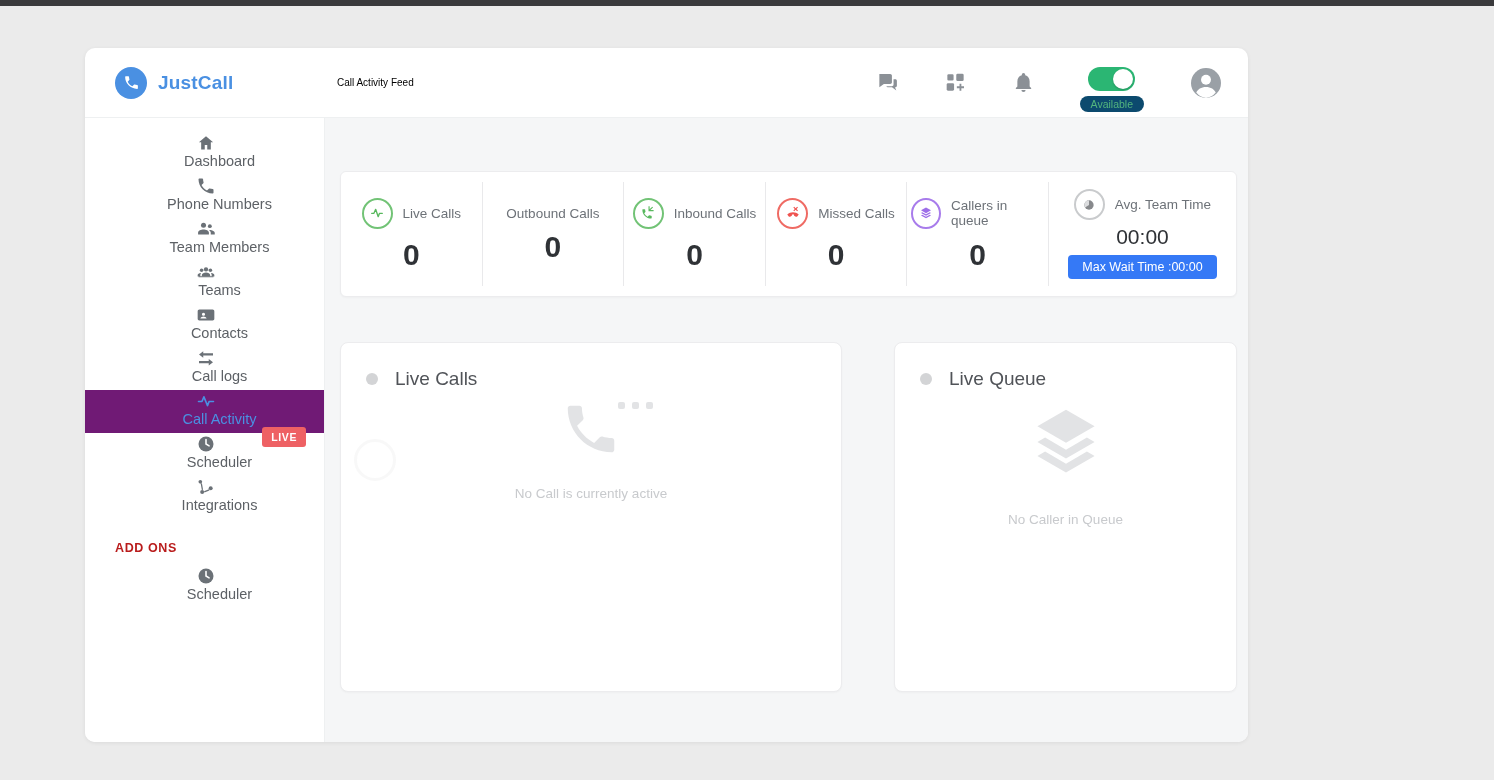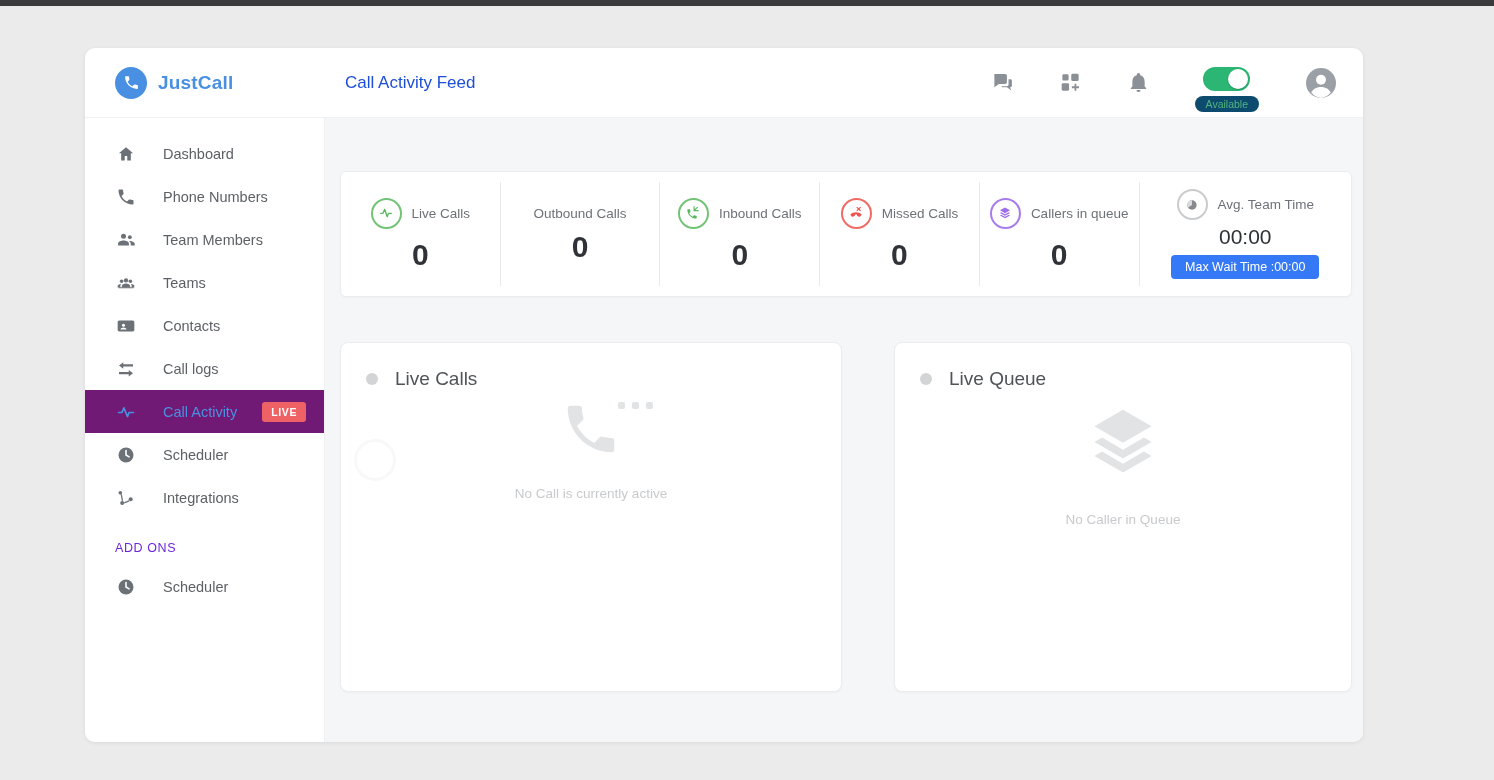--- a/index.html
+++ b/index.html
@@ -4,48 +4,48 @@
 <style>
   :root{
     --brand-blue:#4a90e2; --live-red:#ee6164; --toggle-green:#2bb673;
     --avail-green:#53b57e; --wait-blue:#3579f6;
     --stat-green:#58b85e; --stat-red:#ef5350; --stat-purple:#9d6fe8; --stat-gray:#8c8f93;
   }
   *{box-sizing:border-box; margin:0; padding:0;}
   html,body{width:1494px;height:780px;overflow:hidden;}
   body{background:#ebebeb;font-family:"Liberation Sans","DejaVu Sans",sans-serif;position:relative;}
   .top-strip{position:absolute;top:0;left:0;width:100%;height:6px;background:#3a3a3c;}
-  .app{position:absolute;left:85px;top:48px;width:1278px;height:694px;background:#fff;
+  .app{position:absolute;left:85px;top:48px;width:1163px;height:694px;background:#fff;
        border-radius:10px;box-shadow:0 1px 4px rgba(0,0,0,.07);display:flex;flex-direction:column;overflow:hidden;}
   
   .header{flex:0 0 70px;display:flex;align-items:center;border-bottom:1px solid #eef0f1;}
   .logo-area{width:240px;flex:0 0 240px;display:flex;align-items:center;gap:11px;padding-left:30px;}
   .logo-circle{width:32px;height:32px;border-radius:50%;background:var(--brand-blue);display:flex;align-items:center;justify-content:center;color:#fff;}
   .logo-circle svg{width:17px;height:17px;}
   .brand{color:var(--brand-blue);font-size:19px;font-weight:bold;letter-spacing:.2px;}
-  .page-title{font-size:17px;color:#1d4ed8;margin-left:20px;}
+  .page-title{font-size:10px;color:#000000;margin-left:12px;}
   .header-right{margin-left:auto;display:flex;align-items:center;gap:44px;padding-right:24px;}
   .hicon{width:24px;height:24px;color:#8b9096;cursor:pointer;display:flex;align-items:center;justify-content:center;}
   .hicon svg{width:23px;height:23px;}
   .toggle-block{display:flex;flex-direction:column;align-items:center;position:relative;top:7px;}
   .toggle{width:47px;height:24px;border-radius:13px;background:var(--toggle-green);position:relative;cursor:pointer;}
   .toggle-knob{position:absolute;right:2px;top:2px;width:20px;height:20px;border-radius:50%;background:#fff;box-shadow:0 1px 2px rgba(0,0,0,.2);}
   .avail-pill{margin-top:5px;background:#0c4a6e;color:var(--avail-green);font-size:10.5px;padding:2px 11px;border-radius:9px;}
   .avatar{width:36px;height:36px;cursor:pointer;}
   
   .app-body{flex:1;display:flex;min-height:0;}
   .sidebar{flex:0 0 240px;background:#fff;border-right:1px solid #eef0f1;padding-top:14px;}
-  .side-item{height:43px;display:flex;align-items:center;padding-left:30px;cursor:pointer;color:#5d6166;font-size:14.5px;}
+  .side-item{height:43px;display:flex;align-items:center;padding-left:30px;cursor:pointer;color:#5d6166;font-size:14.5px;flex-direction:column;}
   .side-item .sicon{width:21px;height:21px;color:#6b7177;margin-right:27px;flex:0 0 21px;display:flex;align-items:center;justify-content:center;}
   .side-item .sicon svg{width:20px;height:20px;}
   .side-item.active{background:#701a75;color:var(--brand-blue);}
   .side-item.active .sicon{color:var(--brand-blue);}
   .badge-live{margin-left:auto;margin-right:18px;background:var(--live-red);color:#fff;font-size:10.5px;font-weight:bold;
               letter-spacing:.6px;padding:4px 9px;border-radius:3px;}
-  .section-label{padding:22px 0 10px 30px;color:#6d28d9;font-size:12.5px;letter-spacing:.6px;}
+  .section-label{padding:22px 0 10px 30px;color:#b91c1c;font-size:12.5px;letter-spacing:.6px;font-weight:bold;}
   
   .content{flex:1;background:#f5f6f7;padding:53px 11px 0 15px;min-width:0;}
   .stats-card{background:#fff;border:1px solid #ececee;border-radius:6px;height:126px;display:flex;align-items:stretch;
               box-shadow:0 1px 2px rgba(0,0,0,.03);}
   .stat{flex:1;display:flex;flex-direction:column;align-items:center;justify-content:center;gap:9px;padding:6px 4px;}
   .stat.has-badge{flex:1.35;gap:5px;}
   .stat-top{display:flex;align-items:center;gap:10px;}
   .ring{width:31px;height:31px;border-radius:50%;border:2px solid #ccc;display:flex;align-items:center;justify-content:center;}
   .ring svg{width:16px;height:16px;}
   .stat.c-green .ring{border-color:#72c376;color:var(--stat-green);}

